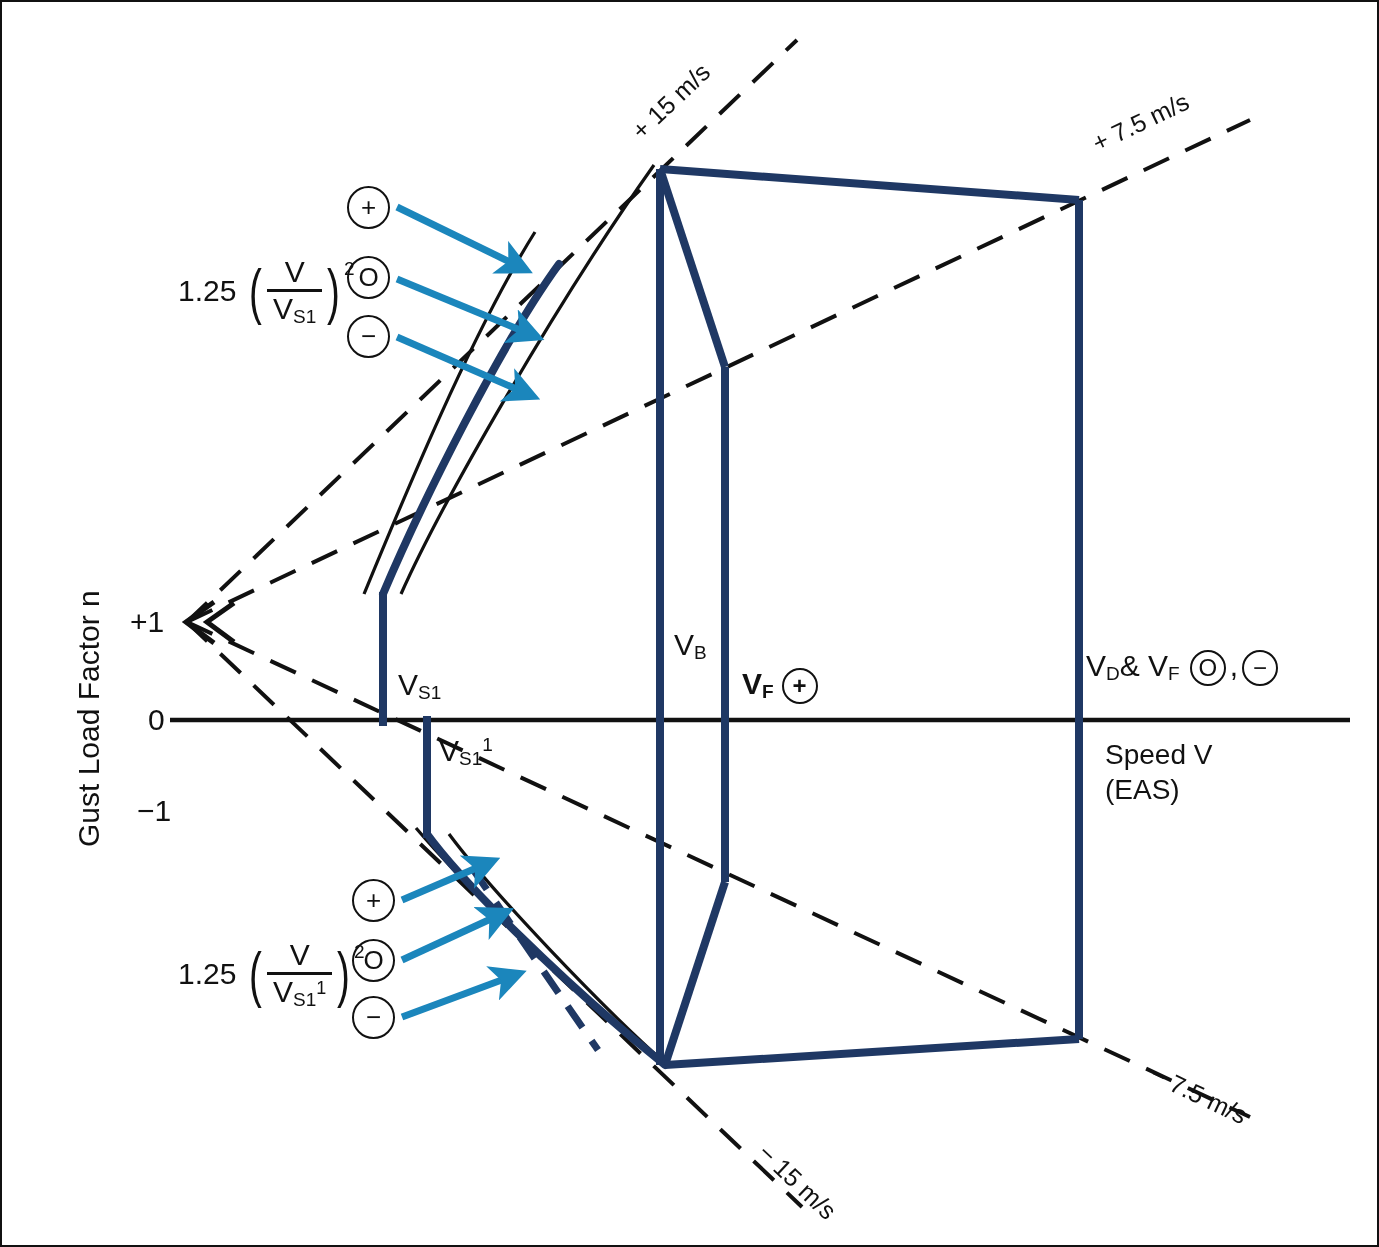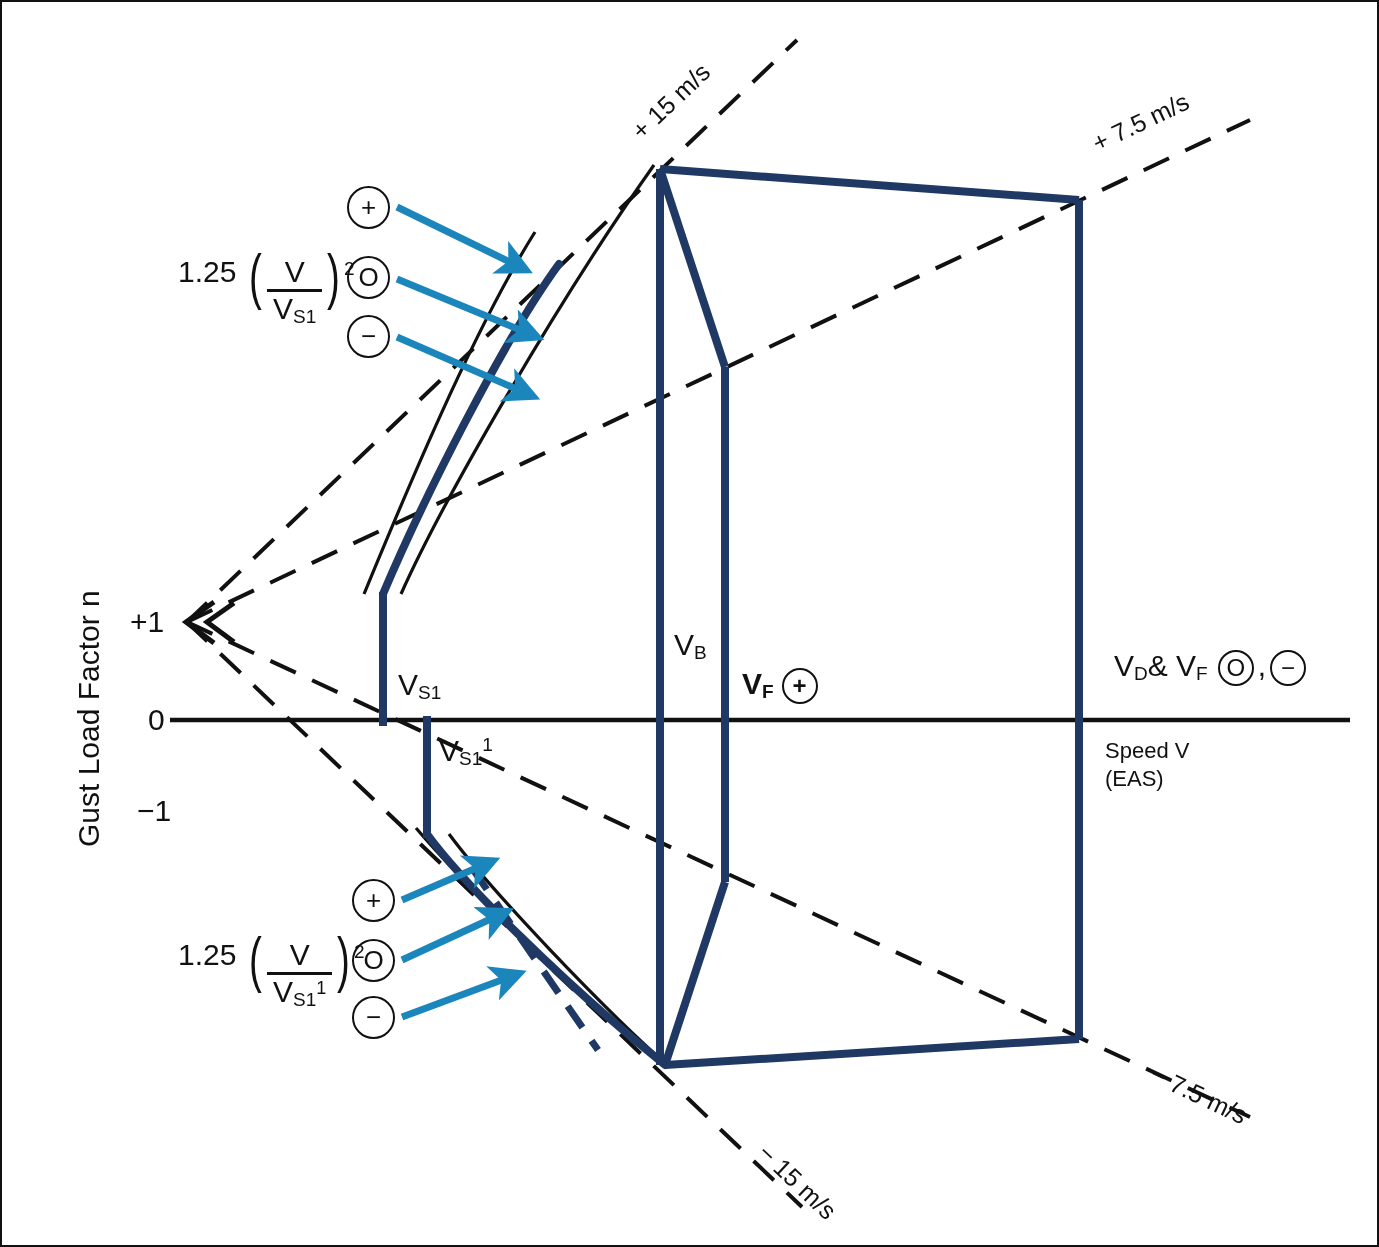--- a/index.html
+++ b/index.html
@@ -3,26 +3,26 @@
 <meta charset="utf-8">
 <style>
   html,body{margin:0;padding:0;background:#ffffff;}
   body{font-family:"Liberation Sans",sans-serif;}
   #root{position:relative;width:1379px;height:1247px;background:#fff;
         border:2px solid #111;box-sizing:border-box;overflow:hidden;}
   #chart{position:absolute;left:0;top:0;width:1379px;height:1247px;}
   .lbl{position:absolute;color:#111;white-space:nowrap;line-height:1;}
   .axisnum{font-size:30px;}
   .ylabel{font-size:30px;transform-origin:0 0;transform:rotate(-90deg);}
-  .speedlbl{font-size:22px;line-height:1.25;}
+  .speedlbl{font-size:28px;line-height:1.25;}
   .vlabel{font-size:30px;}
   .vlabel sub{font-size:19px;vertical-align:-0.22em;}
   .vlabel sup{font-size:19px;vertical-align:0.5em;}
   .gustlbl{font-size:25px;transform-origin:0 50%;}
-  .formula{font-size:30px;display:flex;}
+  .formula{font-size:30px;display:flex;align-items:center;}
   .formula .coef{margin-right:9px;}
   .paren{font-size:62px;font-weight:300;line-height:0.62;
          transform:scaleX(0.62);display:inline-block;}
   .frac{display:inline-flex;flex-direction:column;align-items:center;
         justify-content:center;margin:0 1px;}
   .frac .num{font-size:30px;line-height:1.0;padding:0 6px;}
   .frac .bar{height:3px;background:#111;width:100%;margin:2px 0;}
   .frac .den{font-size:30px;line-height:1.0;padding:0 6px;}
   .frac .den sub{font-size:19px;vertical-align:-0.2em;}
   .frac .den sup{font-size:18px;vertical-align:0.45em;}
@@ -125,21 +125,21 @@
   </div>
 
   <div class="lbl vlabel" style="left:672px; top:628px;">
     <span>V</span><sub>B</sub>
   </div>
 
   <div class="lbl vlabel" style="left:740px; top:666px;font-weight:bold;">
     <span>V</span><sub>F</sub><span class="circ-i" style="width:36px;height:36px;font-size:24px;margin-left:8px;">+</span>
   </div>
 
-  <div class="lbl vlabel" style="left:1112px; top:648px;">
+  <div class="lbl vlabel" style="left:1084px; top:648px;">
     <span>V</span><sub>D</sub><span>&amp; V</span><sub>F</sub><span class="circ-i" style="width:36px;height:36px;font-size:24px;margin-left:10px;">O</span><span style="margin:0 4px;">,</span><span class="circ-i" style="width:36px;height:36px;font-size:24px;">−</span>
   </div>
 
   <div class="lbl formula" style="left:176px; top:255px;">
     <span class="coef">1.25</span>
     <span class="paren">(</span>
     <span class="frac">
       <span class="num">V</span>
       <span class="bar"></span>
       <span class="den"><span>V</span><sub>S1</sub></span>

